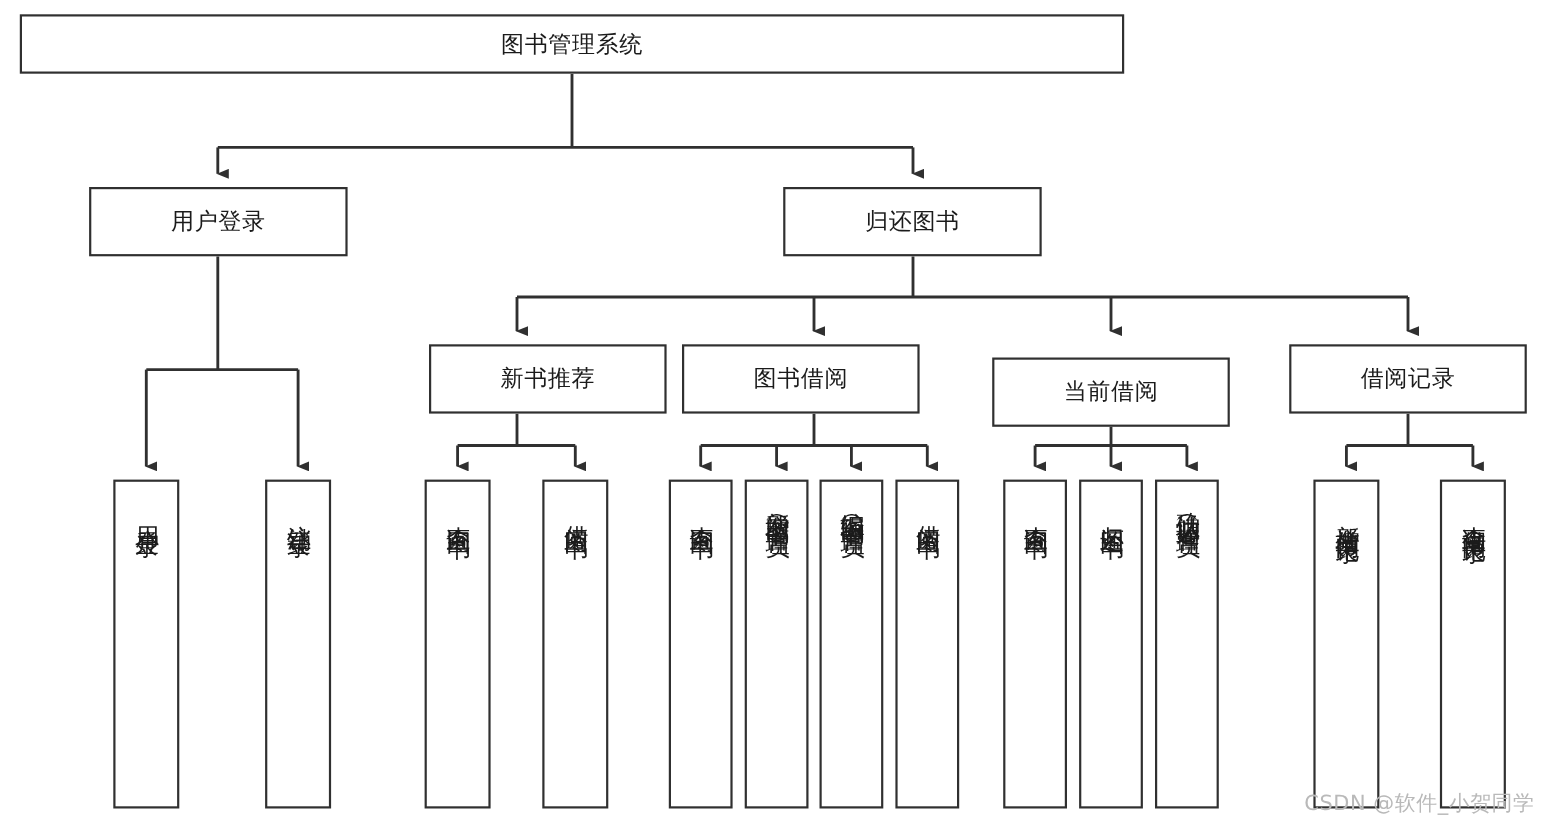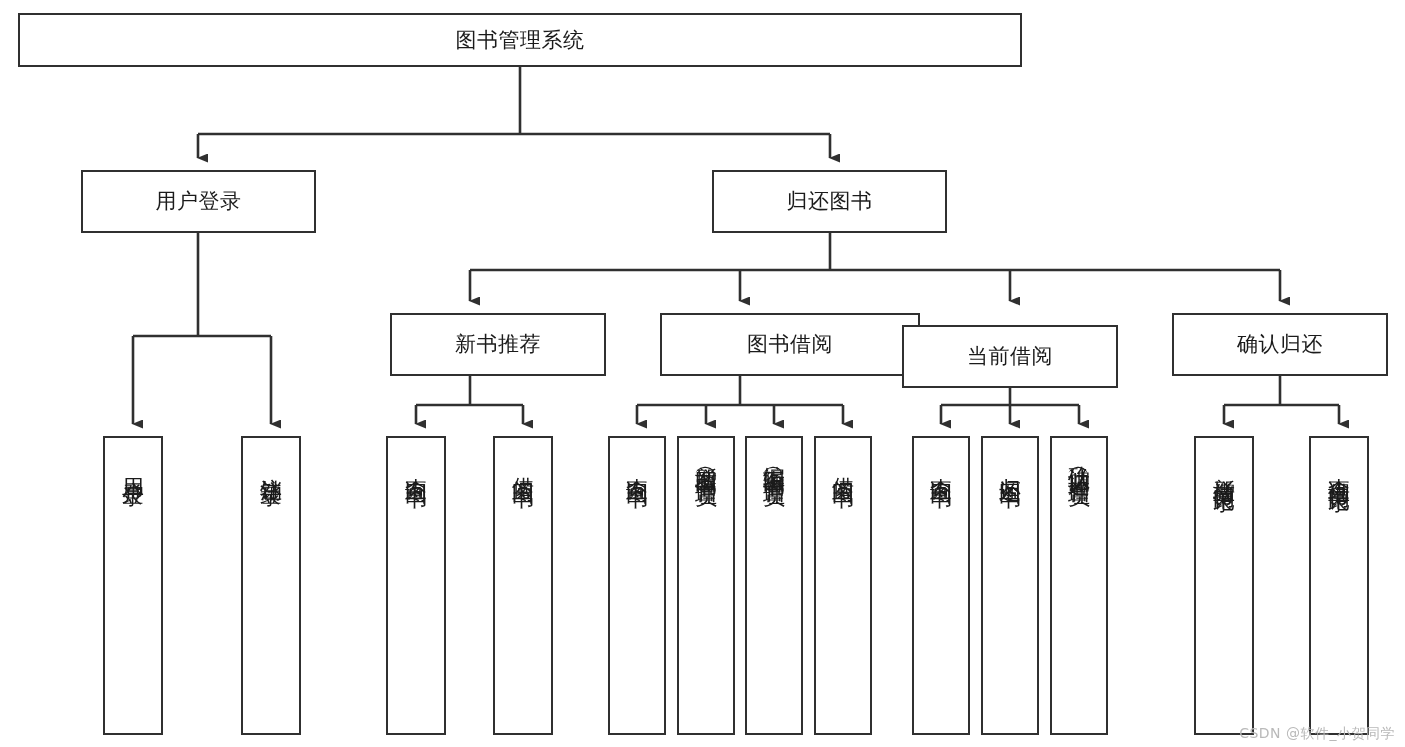--- a/index.html
+++ b/index.html
@@ -44,21 +44,21 @@
     writing-mode:vertical-rl;
     text-orientation:upright;
     white-space:nowrap;
     font-size:22px;
     letter-spacing:3px;
     line-height:1;
   }
   .watermark{
     position:absolute;
     right:10px;bottom:4px;
-    font-size:14px;
+    font-size:19px;
     color:#b9b9b9;
     letter-spacing:0.5px;
     white-space:nowrap;
     user-select:none;
   }
 </style>
 </head>
 <body>
 
 <div id="diagram-root">
@@ -120,28 +120,28 @@
   <div class="node" style="left:81px;top:170px;width:235px;height:63px;">
     <span class="node-label">用户登录</span>
   </div>
   <div class="node" style="left:712px;top:170px;width:235px;height:63px;">
     <span class="node-label">归还图书</span>
   </div>
 
   <div class="node" style="left:362px;top:313px;width:216px;height:63px;margin-left:28px;">
     <span class="node-label">新书推荐</span>
   </div>
-  <div class="node" style="left:660px;top:313px;width:260px;height:63px;text-align:center;">
+  <div class="node" style="left:620px;top:313px;width:216px;height:63px;text-align:center;">
     <span class="node-label">图书借阅</span>
   </div>
   <div class="node" style="left:902px;top:313px;width:216px;height:63px;margin-top:12px;">
     <span class="node-label">当前借阅</span>
   </div>
   <div class="node" style="left:1172px;top:313px;width:216px;height:63px;">
-    <span class="node-label">确认归还</span>
+    <span class="node-label">借阅记录</span>
   </div>
 
   <div class="node vertical" style="left:103px;top:436px;width:60px;height:299px;">
     <span class="node-label">用户登录</span>
   </div>
   <div class="node vertical" style="left:241px;top:436px;width:60px;height:299px;">
     <span class="node-label">注销登录</span>
   </div>
 
   <div class="node vertical" style="left:386px;top:436px;width:60px;height:299px;">

